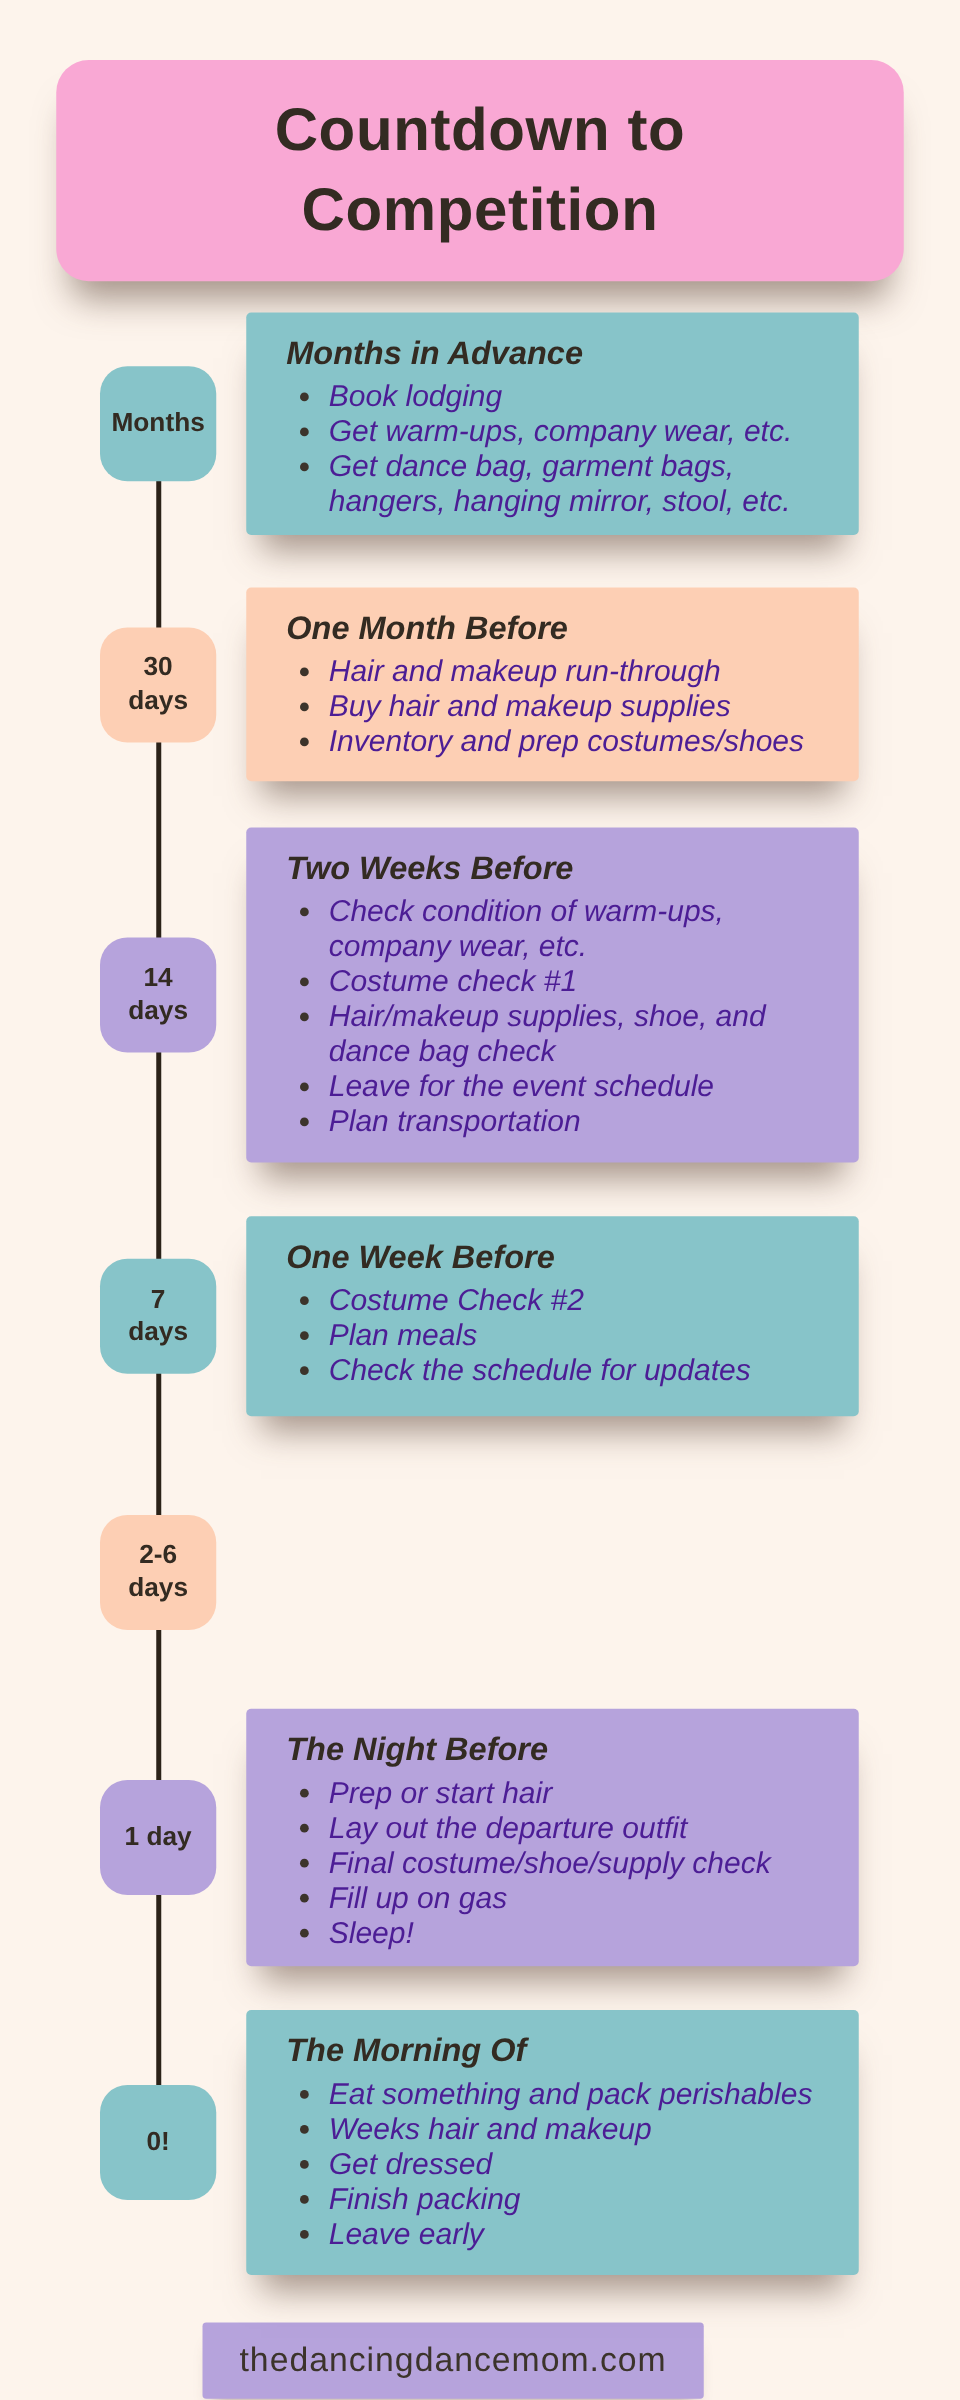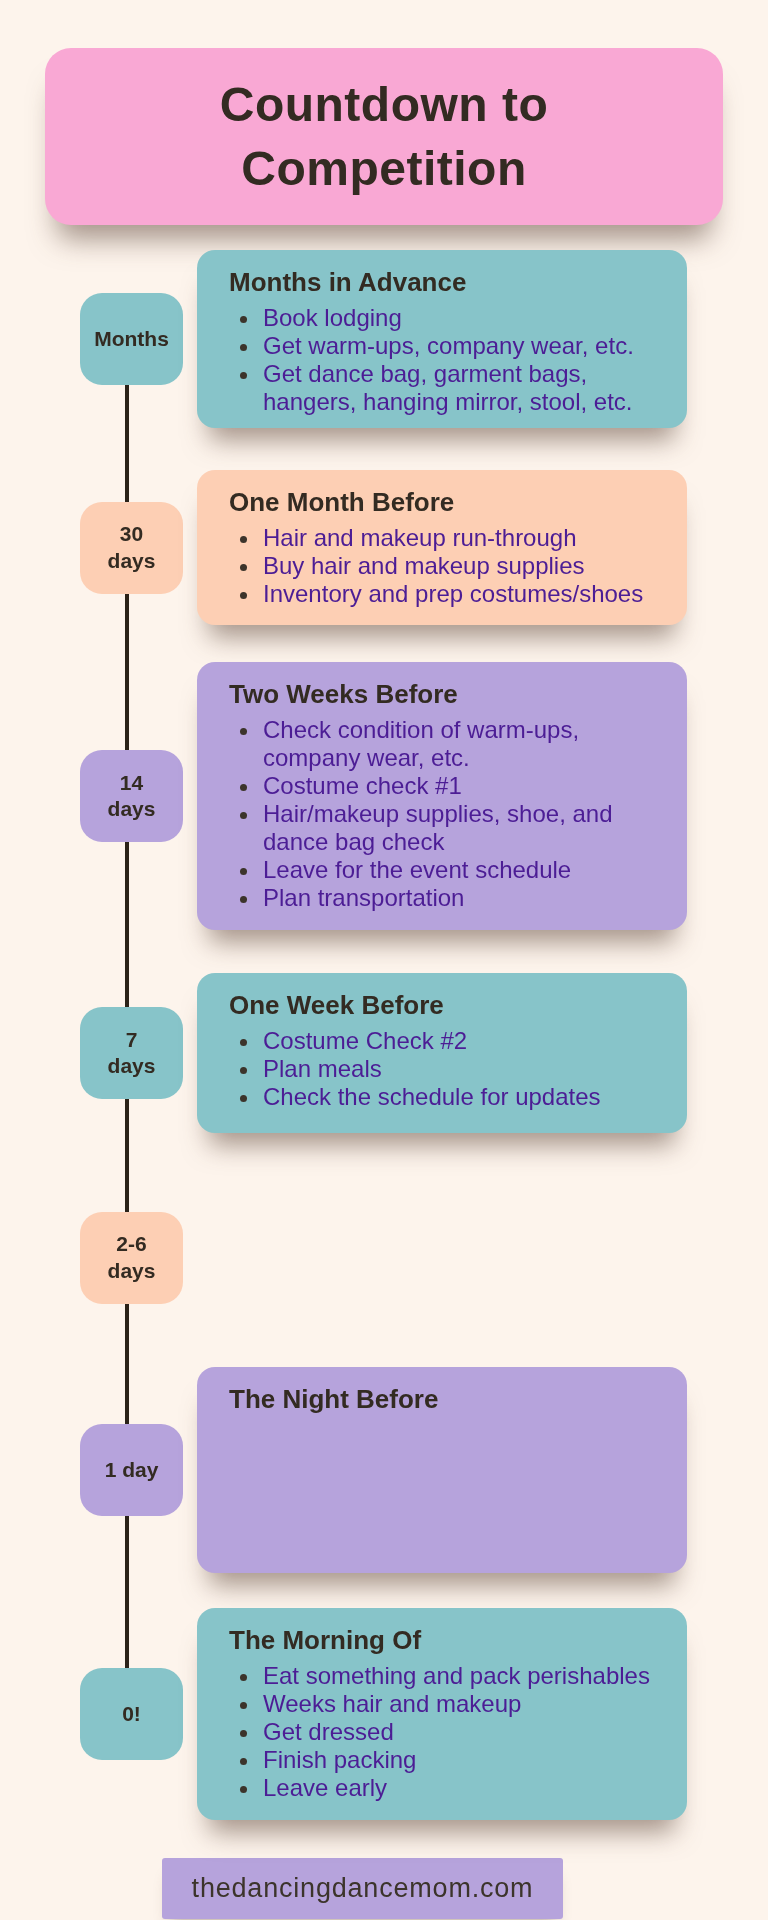--- a/index.html
+++ b/index.html
@@ -34,30 +34,31 @@
   .item-0{top:250px;height:178px}
   .item-1{top:470px;height:155px}
   .item-2{top:662px;height:268px}
   .item-3{top:973px;height:160px}
   .item-4{top:1182px;height:151px}
   .item-5{top:1367px;height:206px}
   .item-6{top:1608px;height:212px}
 
   .badge{
     position:absolute;left:80px;top:50%;transform:translateY(-50%);
-    width:103px;min-height:92px;border-radius:22px;box-sizing:border-box;
+    width:93px;min-height:92px;border-radius:22px;box-sizing:border-box;
     display:flex;flex-direction:column;align-items:center;justify-content:center;
     font-weight:bold;font-size:21px;line-height:1.25;text-align:center;
     color:#332B22;padding:4px;
   }
   .card{
     position:absolute;left:197px;right:81px;top:0;bottom:0;
-    border-radius:18px;box-sizing:border-box;overflow:hidden;
+    border-radius:4px;box-sizing:border-box;overflow:hidden;
     padding:16px 26px 12px 30px;
     box-shadow:0 24px 26px -12px rgba(92,70,56,0.55);
+    font-style:italic;
   }
   .card h2{
     margin:0 0 5px 2px;font-size:26px;line-height:1.25;font-weight:bold;
     color:#332B22;
   }
   .card ul{
     margin:0;padding:0 0 0 34px;list-style:disc;
   }
   .card li{
     font-size:24px;line-height:28px;color:#4c1d95;padding-left:2px;
@@ -158,20 +159,27 @@
           <div>days</div>
         </div>
   </section>
 
   <section class="item item-5">
     <div class="badge theme-purple">
           <div>1 day</div>
         </div>
     <div class="card theme-purple">
       <h2>The Night Before</h2>
+      <ul>
+            <li>Prep or start hair</li>
+            <li>Lay out the departure outfit</li>
+            <li>Final costume/shoe/supply check</li>
+            <li>Fill up on gas</li>
+            <li>Sleep!</li>
+          </ul>
     </div>
   </section>
 
   <section class="item item-6">
     <div class="badge theme-teal">
           <div>0!</div>
         </div>
     <div class="card theme-teal">
       <h2>The Morning Of</h2>
       <ul>

